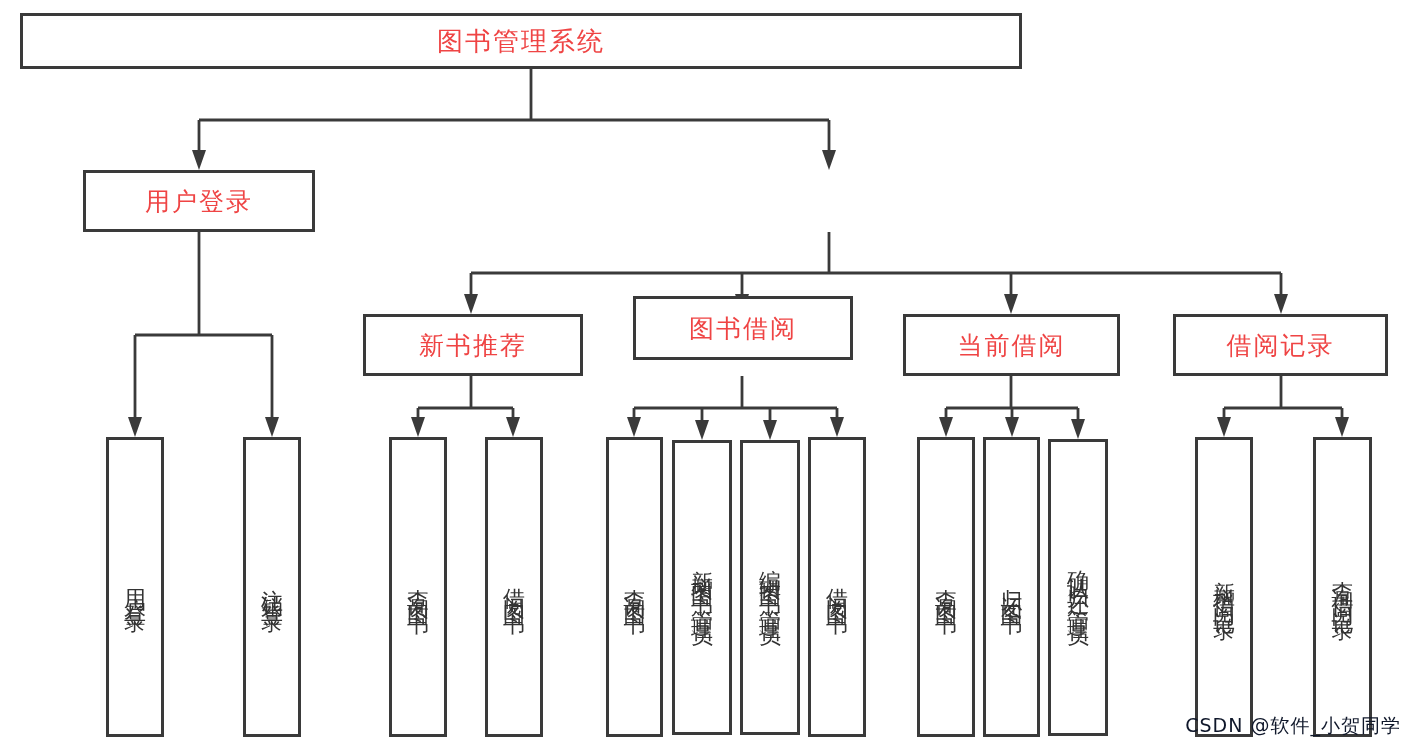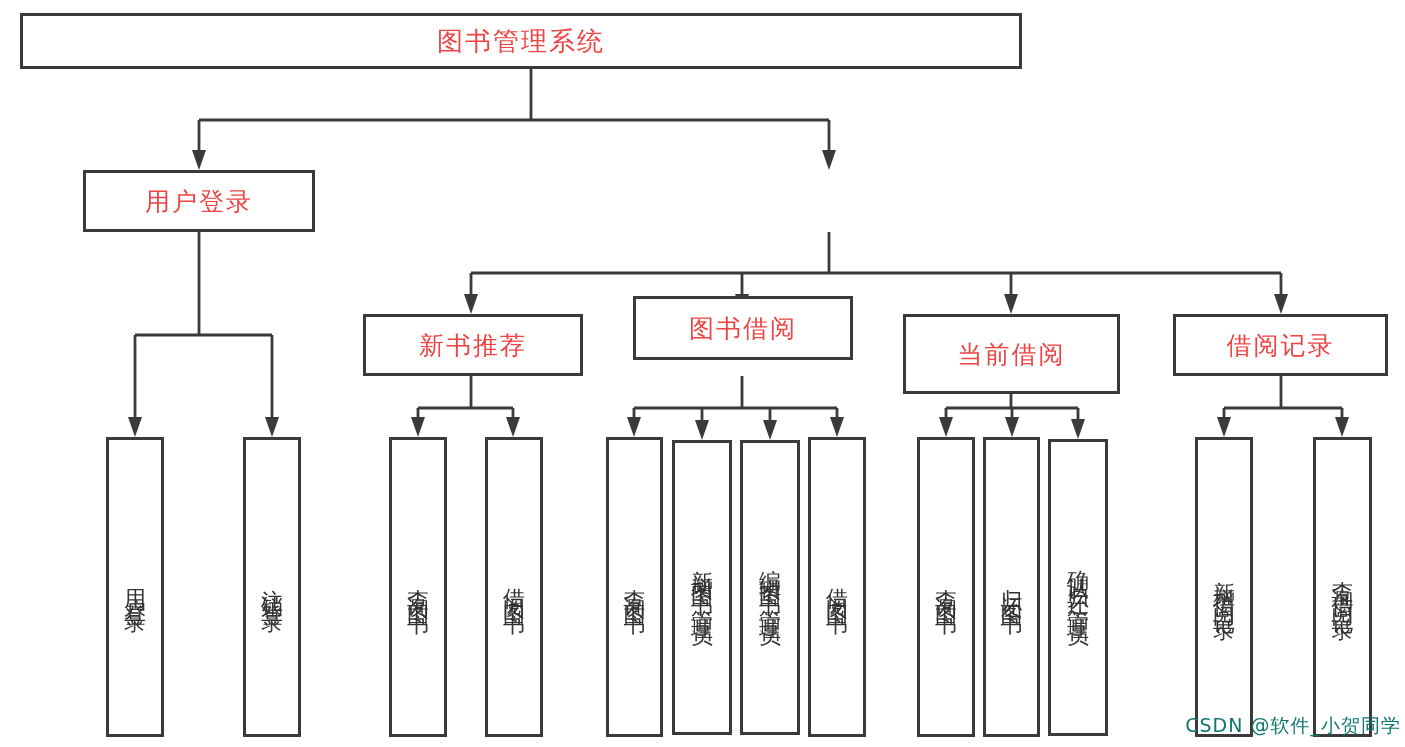--- a/index.html
+++ b/index.html
@@ -34,21 +34,21 @@
     font-size:22px;
     letter-spacing:8px;
     color:#333333;
     line-height:1;
   }
   .watermark{
     position:absolute;
     right:4px;
     top:713px;
     font-size:19px;
-    color:#0f766e;
+    color:#0f172a;
     letter-spacing:1px;
     white-space:nowrap;
     margin-left:17px;
   }
 </style>
 </head>
 <body>
 
 <div id="stage">
 
@@ -128,21 +128,21 @@
   <div class="box h" style="left:83px;top:170px;width:232px;height:62px">
     <span>用户登录</span>
   </div>
 
   <div class="box h" style="left:363px;top:314px;width:220px;height:62px">
     <span>新书推荐</span>
   </div>
   <div class="box h" style="left:633px;top:296px;width:220px;height:64px">
     <span>图书借阅</span>
   </div>
-  <div class="box h" style="left:903px;top:314px;width:217px;height:80px">
+  <div class="box h" style="left:903px;top:314px;width:217px;height:62px">
     <span>当前借阅</span>
   </div>
   <div class="box h" style="left:1173px;top:314px;width:215px;height:62px">
     <span>借阅记录</span>
   </div>
 
   <div class="box v" style="left:106px;top:437px;width:58px;height:300px">
     <span>用户登录</span>
   </div>
   <div class="box v" style="left:243px;top:437px;width:58px;height:300px">

